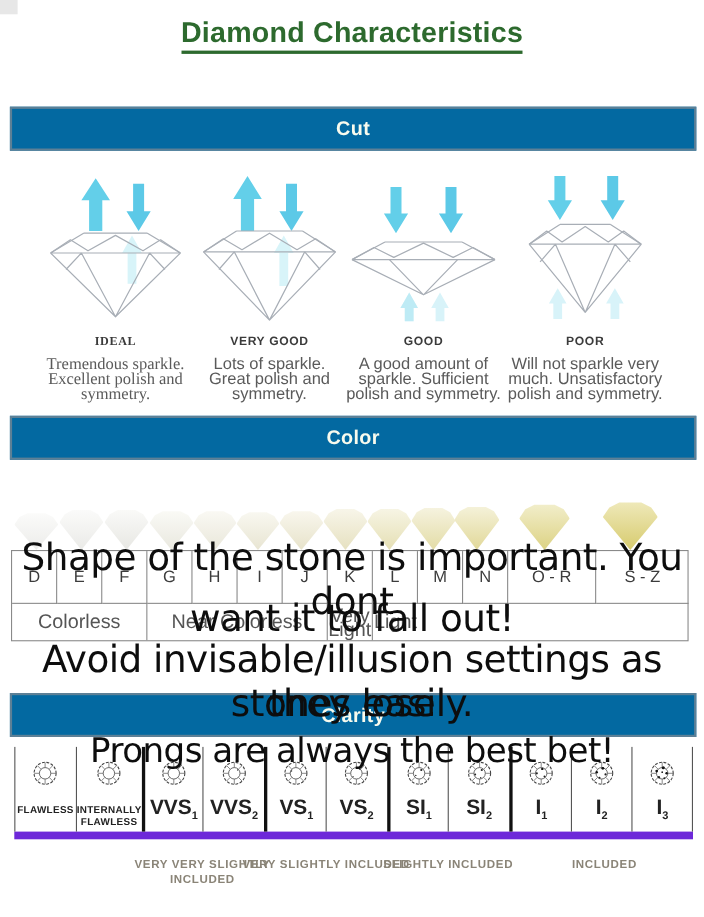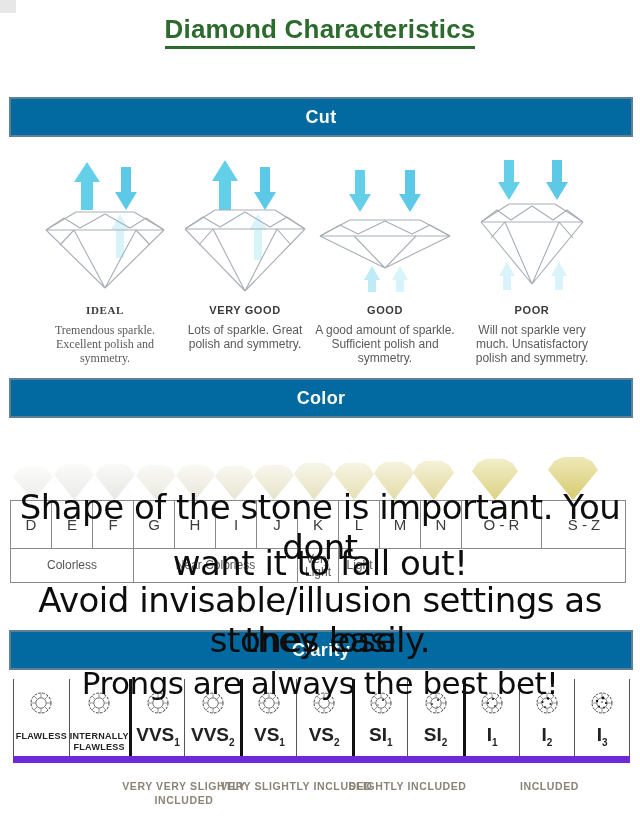--- a/index.html
+++ b/index.html
@@ -17,36 +17,36 @@
           border:2px solid #5d8096;display:flex;align-items:center;justify-content:center;}
   .banner span{color:#f8fbee;font-size:18px;font-weight:bold;letter-spacing:0.3px;}
   .banner.cut{top:97px;}
   .banner.color{top:378px;}
   .banner.clarity{top:630px;}
 
   
   .cut-col{position:absolute;top:150px;width:150px;text-align:center;}
   .cut-col .fig{width:150px;height:148px;}
   .cut-col .grade{font-size:11px;font-weight:bold;color:#3b3b3b;letter-spacing:0.6px;margin-top:2px;}
-  .cut-col .desc{font-size:12px;color:#5a5a5a;line-height:14px;margin-top:7px;padding:0 4px;}
+  .cut-col .desc{font-size:15px;color:#5a5a5a;line-height:14px;margin-top:7px;padding:0 4px;}
   .cut-0{left:30px;font-family:Liberation Serif, serif;} .cut-1{left:170px;} .cut-2{left:310px;} .cut-3{left:457px;}
   .gem{stroke:#a8aeb6;stroke-width:1.1;fill:none;stroke-linejoin:round;}
 
   
   .cgem{position:absolute;clip-path:polygon(50% 100%,0 32%,12% 12%,30% 2%,70% 2%,88% 12%,100% 32%);}
 
   
   .color-table{position:absolute;left:10px;top:500px;width:616px;
                display:grid;grid-template-columns:repeat(11,41px) 80px 84px;grid-template-rows:48px 33px;
                border:1px solid #8a8a8a;box-sizing:border-box;background:#fff;}
   .color-table .cell{border-right:1px solid #8a8a8a;border-bottom:1px solid #8a8a8a;
         display:flex;align-items:center;justify-content:center;
         font-size:15px;color:#3c3c3c;font-weight:500;box-sizing:border-box;}
   .color-table .cell.last{border-right:none;}
-  .color-table .cat{border-bottom:none;font-size:12px;color:#555;font-weight:500;text-align:center;line-height:13px;}
+  .color-table .cat{border-bottom:none;font-size:18px;color:#555;font-weight:500;text-align:center;line-height:13px;}
   .span3{grid-column:span 3;} .span4{grid-column:span 4;}
 
   
   .clarity-table{position:absolute;left:13px;top:679px;width:617px;height:84px;
                  display:grid;grid-template-columns:repeat(11,1fr);
                  border-bottom:7px solid #6d28d9;box-sizing:border-box;}
   .cl-cell{border-left:1px solid #555;display:flex;flex-direction:column;align-items:center;box-sizing:border-box;background:transparent;}
   .cl-cell.thick{border-left:3px solid #111;}
   .cl-cell.lastc{border-right:1px solid #555;}
   .cl-cell svg{margin-top:12px;}

